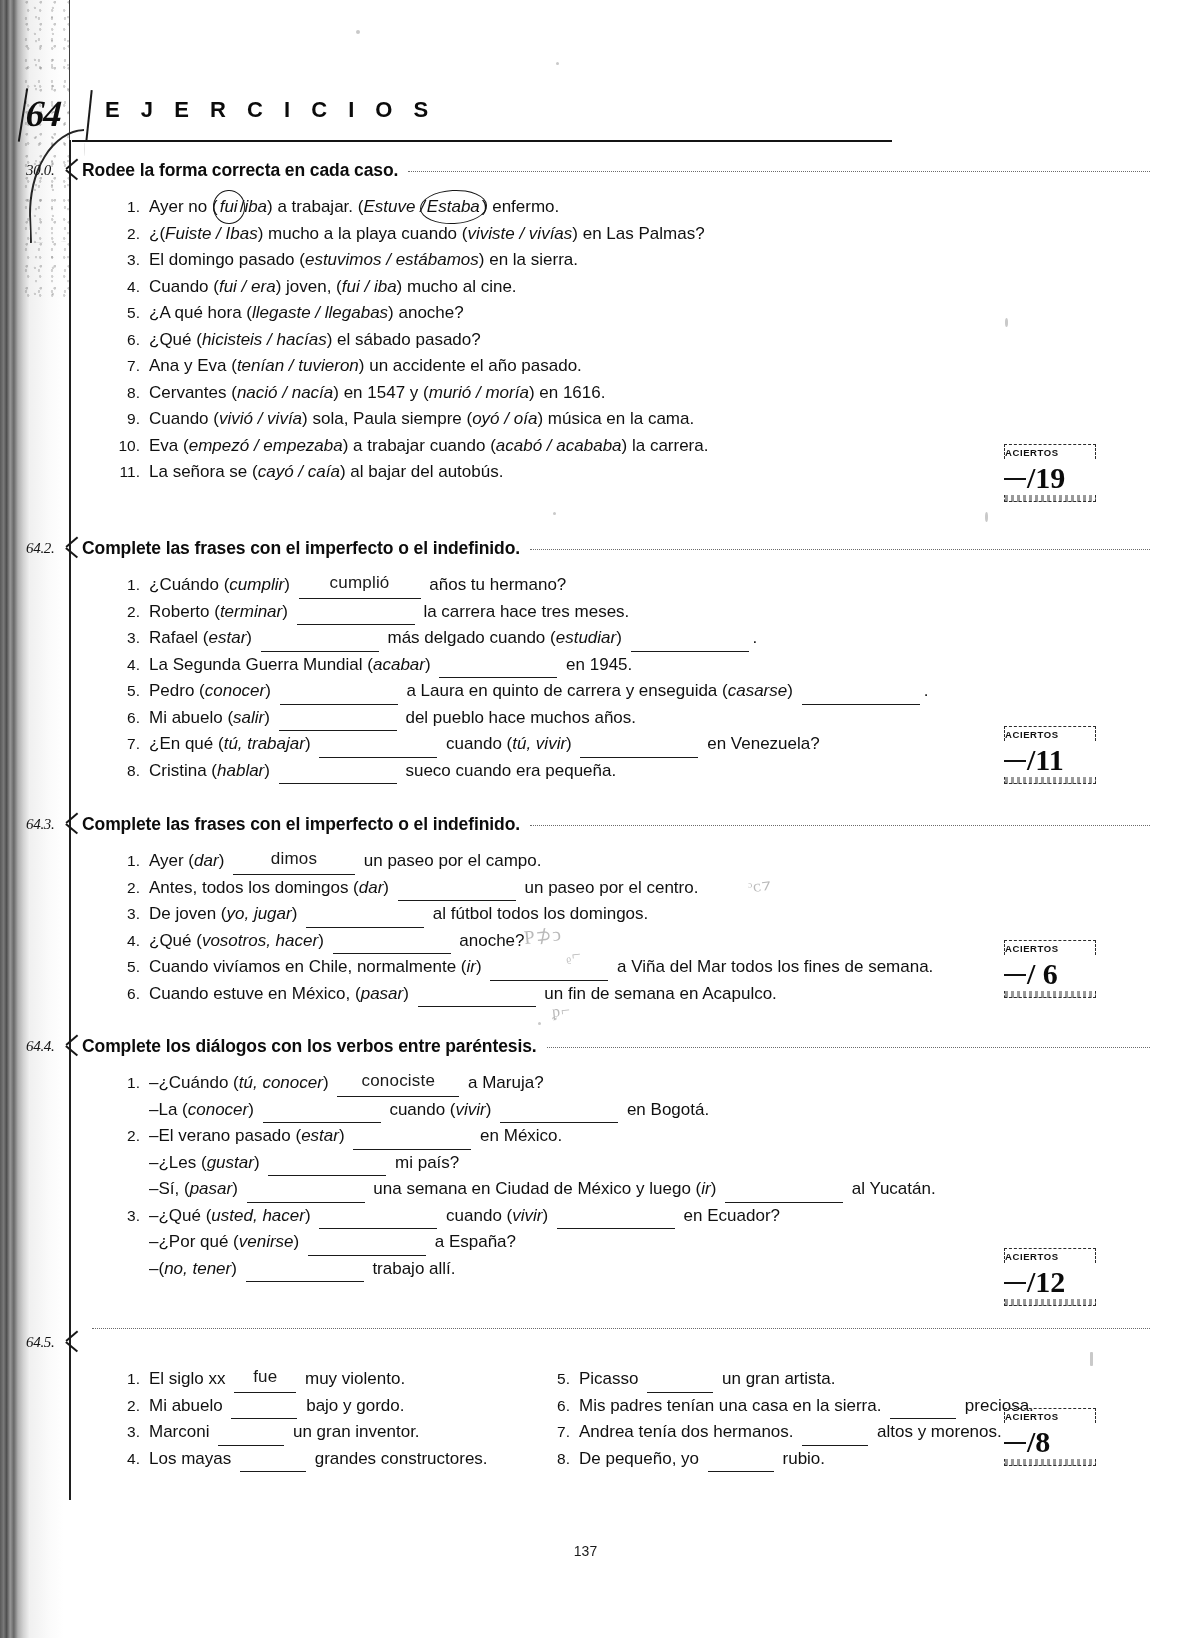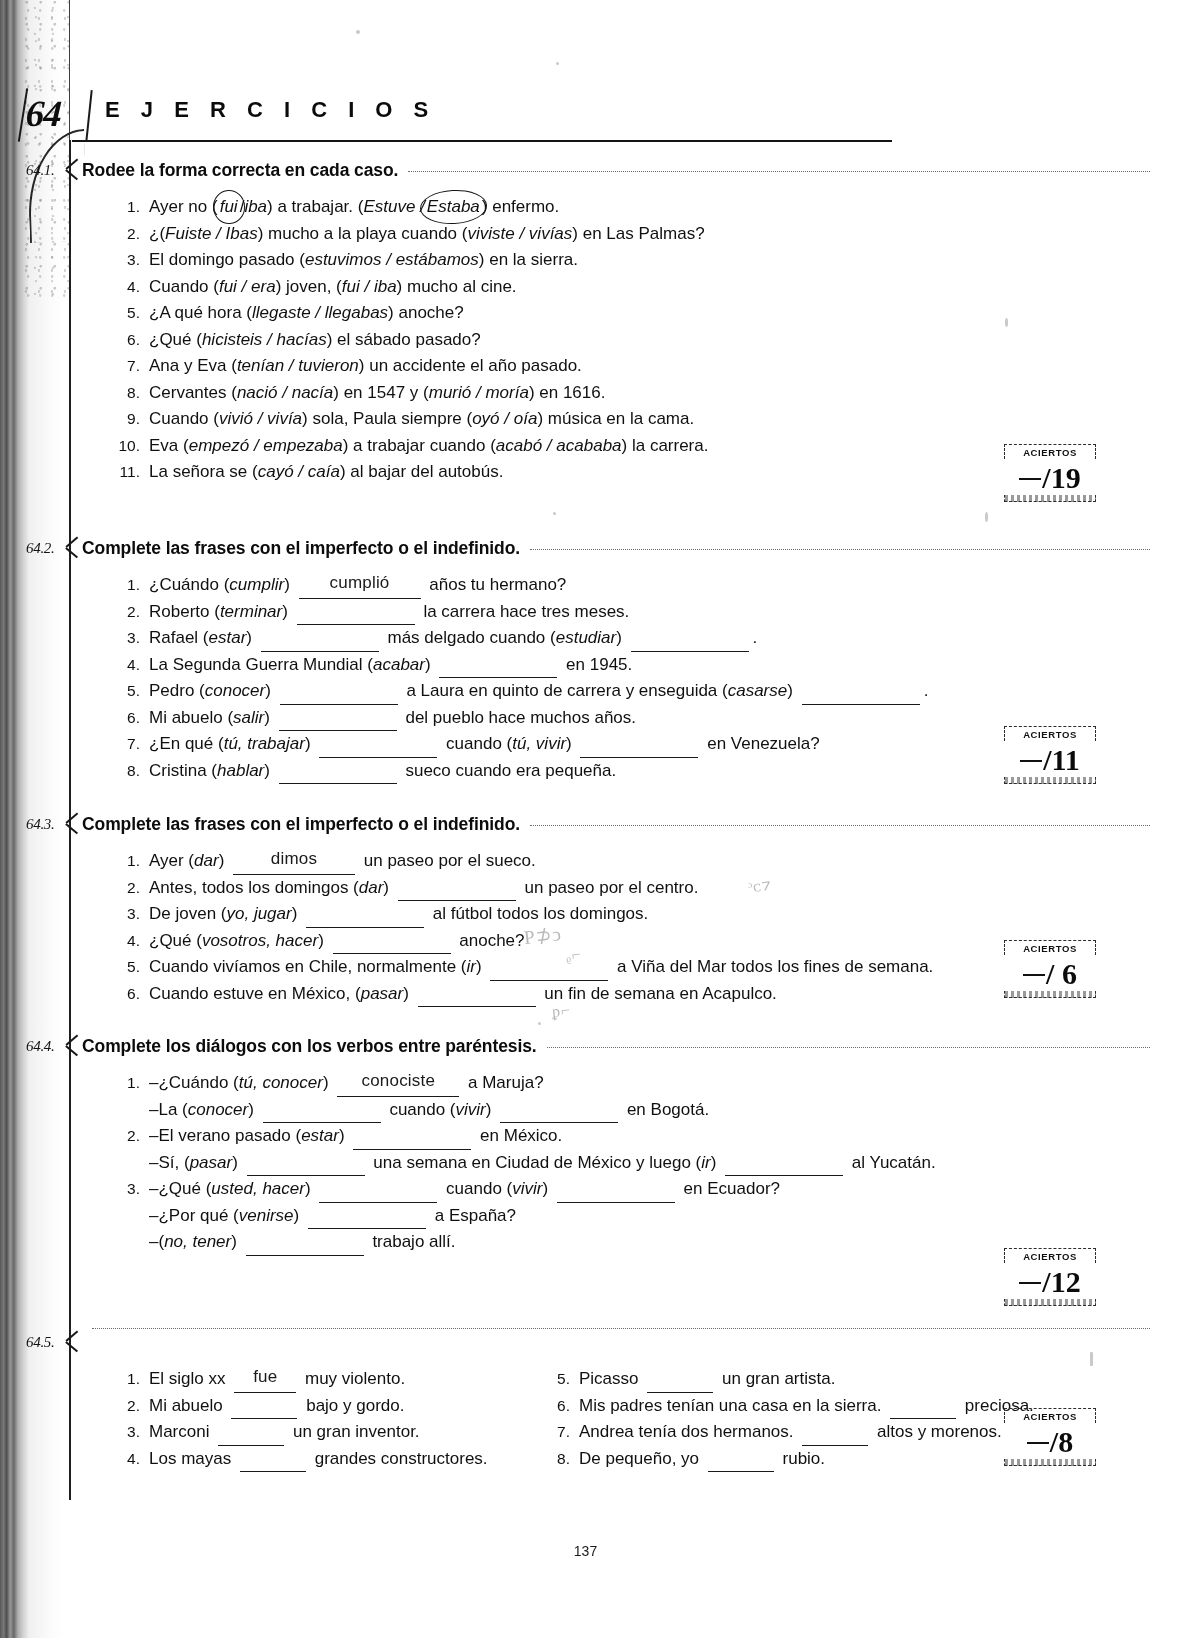--- a/index.html
+++ b/index.html
@@ -223,21 +223,20 @@
     right: -5px; bottom: -3px;
     border: 1.6px solid #161616;
     border-radius: 50%;
     transform: rotate(-3deg);
   }
 
   
   .aciertos {
     position: absolute;
     width: 92px;
-    text-align: center;
   }
   .aciertos-label {
     border: 1.4px dashed #2b2b2b;
     border-bottom: none;
     font-size: 9.5px;
     font-weight: 700;
     letter-spacing: .6px;
     padding: 2px 0 1px;
     color: #101010;
   }
@@ -302,21 +301,21 @@
   <div id="chapter-number-slash"></div>
   <div id="chapter-number">64</div>
   <div id="chapter-number-slash2"></div>
   <div id="header-title">E J E R C I C I O S</div>
 </div>
 <div id="header-curve"></div>
 <div id="header-rule"></div>
 <div id="spine-rule"></div>
 
 <div class="exercise" style="top:160px">
-  <div class="ex-tag">64.1.</div>
+  <div class="ex-tag">30.0.</div>
   <div class="ex-arrow"></div>
   <div class="ex-heading">
     <span class="ex-heading-text">Rodee la forma correcta en cada caso.</span>
     <span class="ex-dots"></span>
   </div>
   <div class="ex-items" style="top:34px">
     <div class="item">
       <span class="item-num">1.</span>
       <span class="item-body">Ayer no (<em><span class="circled">fui</span></em>/<em>iba</em>) a trabajar. (<em>Estuve&nbsp;/</em><em><span class="circled">Estaba</span></em>) enfermo.</span>
     </div>
@@ -469,21 +468,21 @@
     <span class="ex-heading-text">Complete las frases con el imperfecto o el indefinido.</span>
     <span class="ex-dots"></span>
   </div>
   <div class="ex-items" style="top:34px">
 
     <div class="item">
       <span class="item-num">1.</span>
       <span class="item-body">
         <span>Ayer (<em>dar</em>)</span>
         <span class="blank filled w-long"><span class="answer">dimos</span></span>
-        <span>un paseo por el sueco.</span>
+        <span>un paseo por el campo.</span>
       </span>
     </div>
 
     <div class="item">
       <span class="item-num">2.</span>
       <span class="item-body">
         <span>Antes, todos los domingos (<em>dar</em>)</span>
         <span class="blank w-long"></span>
         <span>un paseo por el centro.</span>
       </span>
@@ -563,20 +562,27 @@
 
     <div class="item">
       <span class="item-num">2.</span>
       <span class="item-body">
         <span>–El verano pasado (<em>estar</em>)</span>
         <span class="blank w-long"></span>
         <span>en México.</span>
       </span>
     </div>
 
+    <div class="item sub-item">
+      <span class="item-body">
+        <span>–¿Les (<em>gustar</em>)</span>
+        <span class="blank w-long"></span>
+        <span>mi país?</span>
+      </span>
+    </div>
 
     <div class="item sub-item">
       <span class="item-body">
         <span>–Sí, (<em>pasar</em>)</span>
         <span class="blank w-long"></span>
         <span>una semana en Ciudad de México y luego (<em>ir</em>)</span>
         <span class="blank w-long"></span>
         <span>al Yucatán.</span>
       </span>
     </div>

